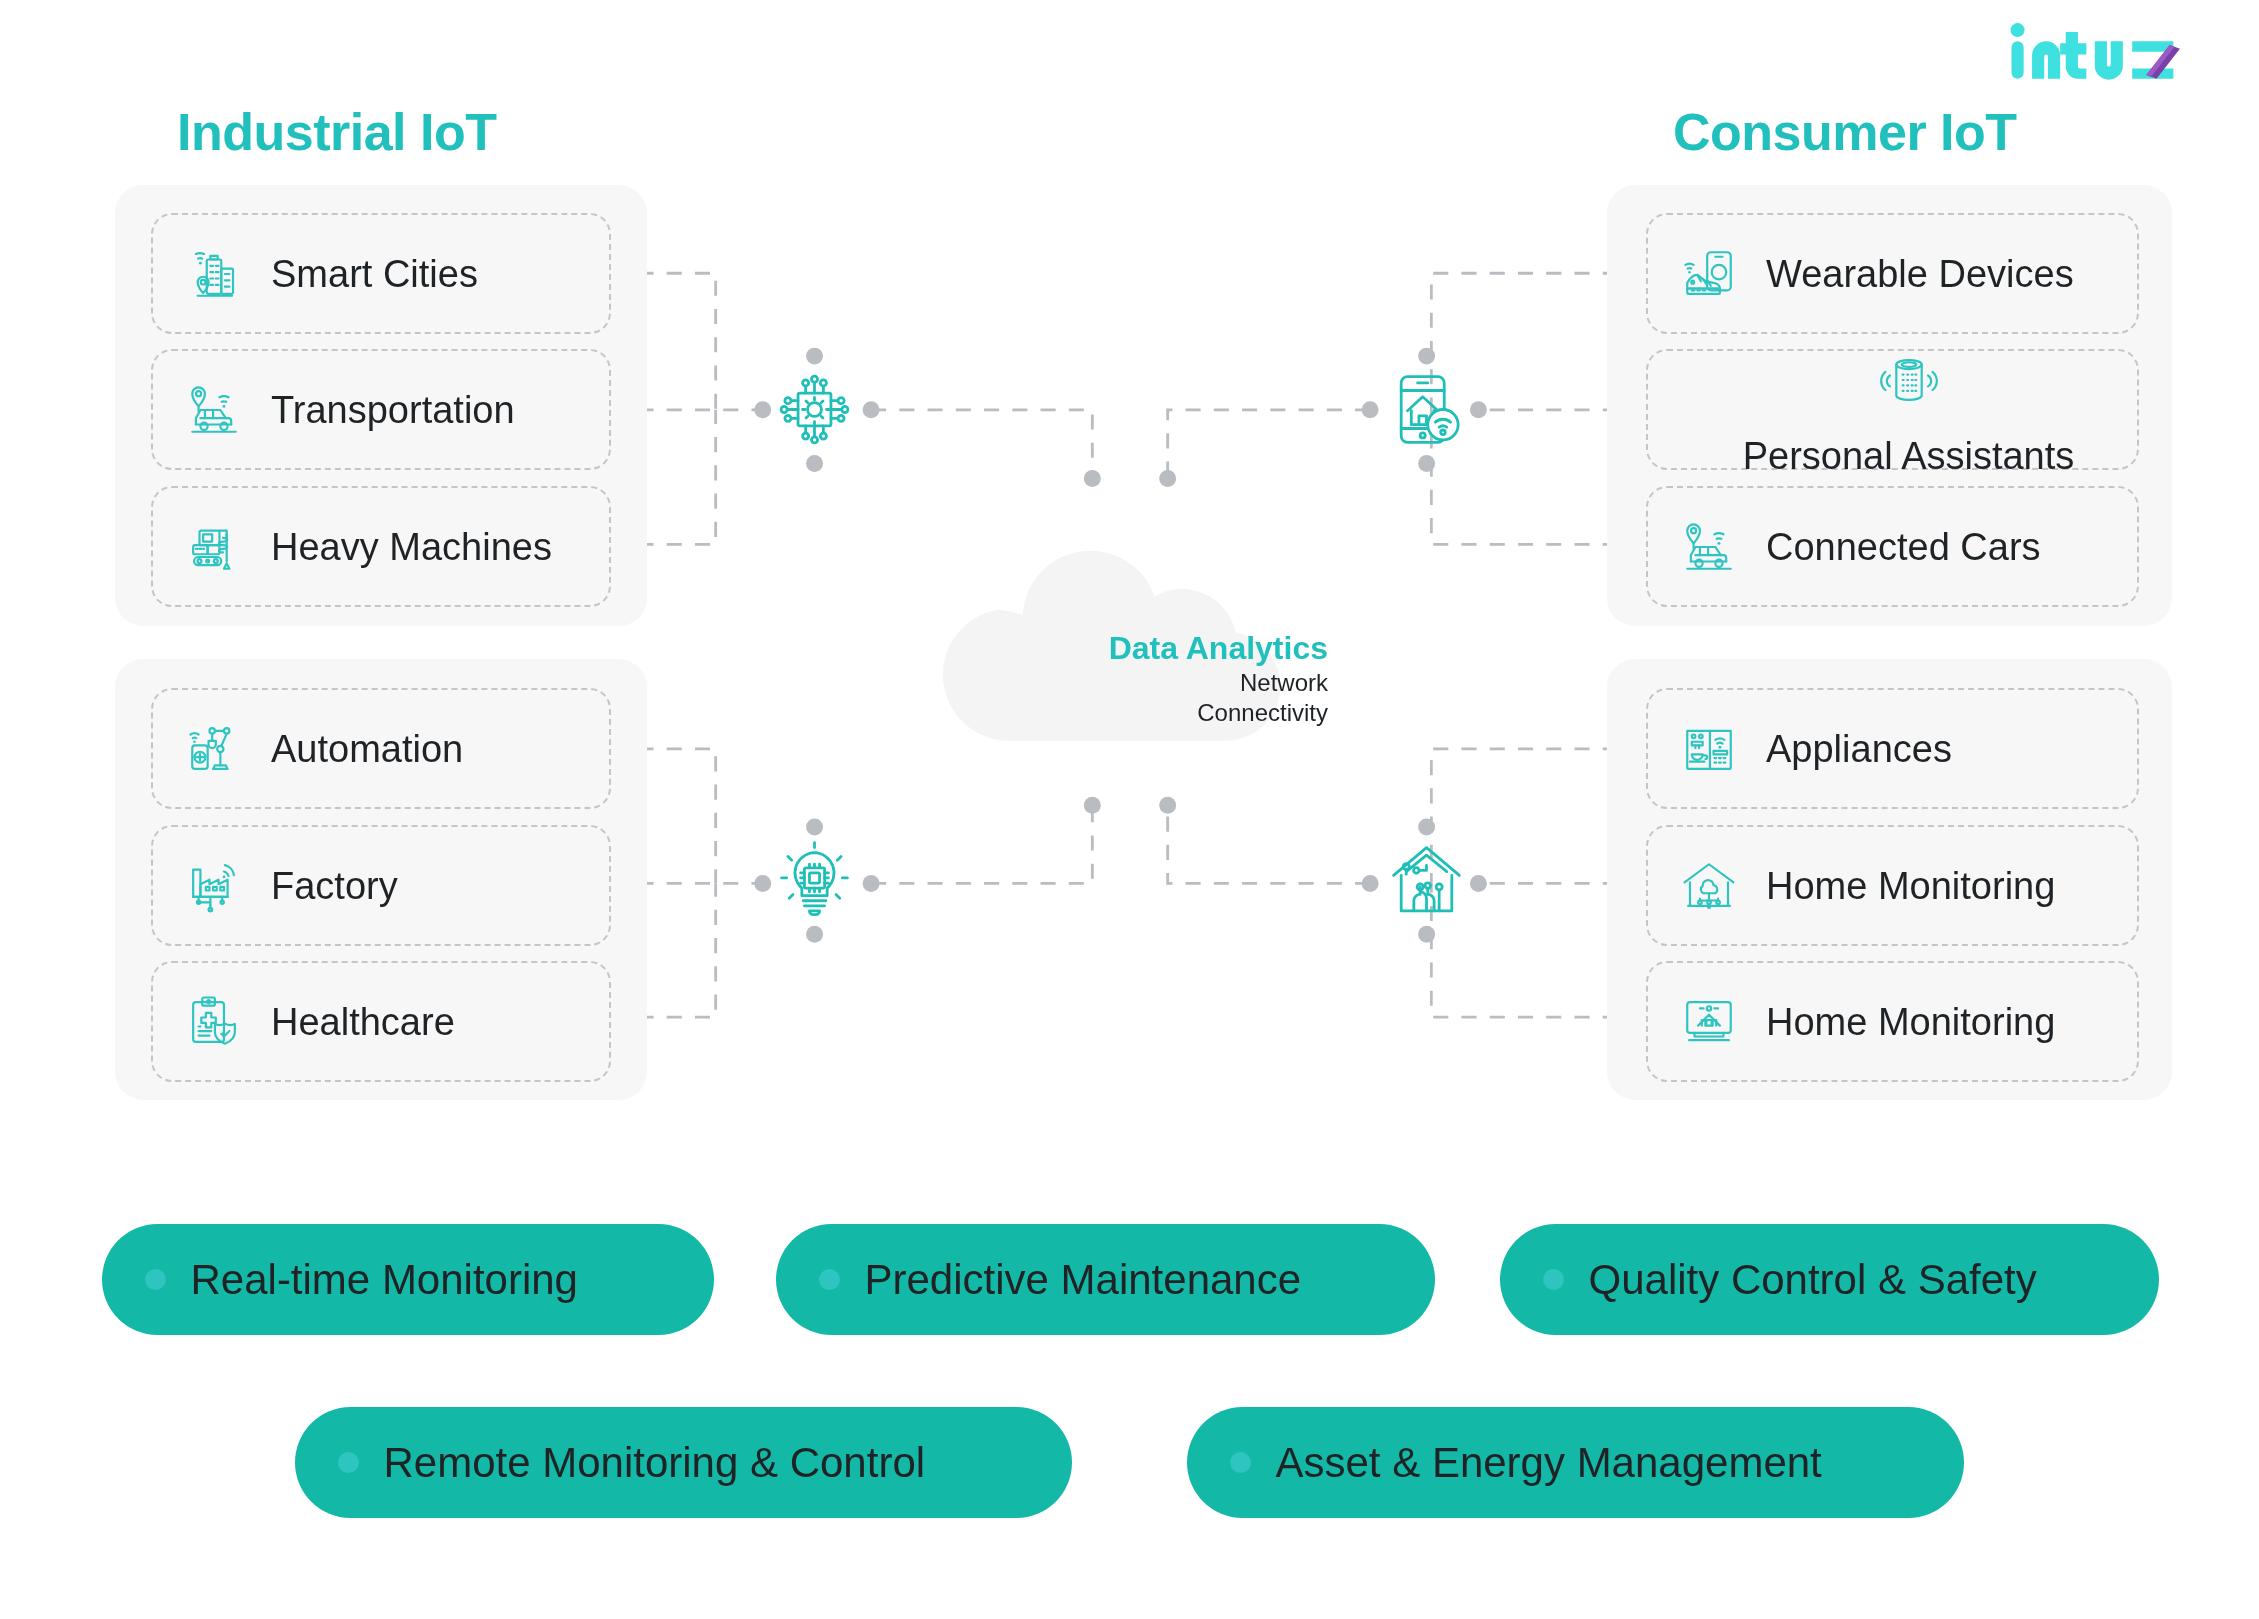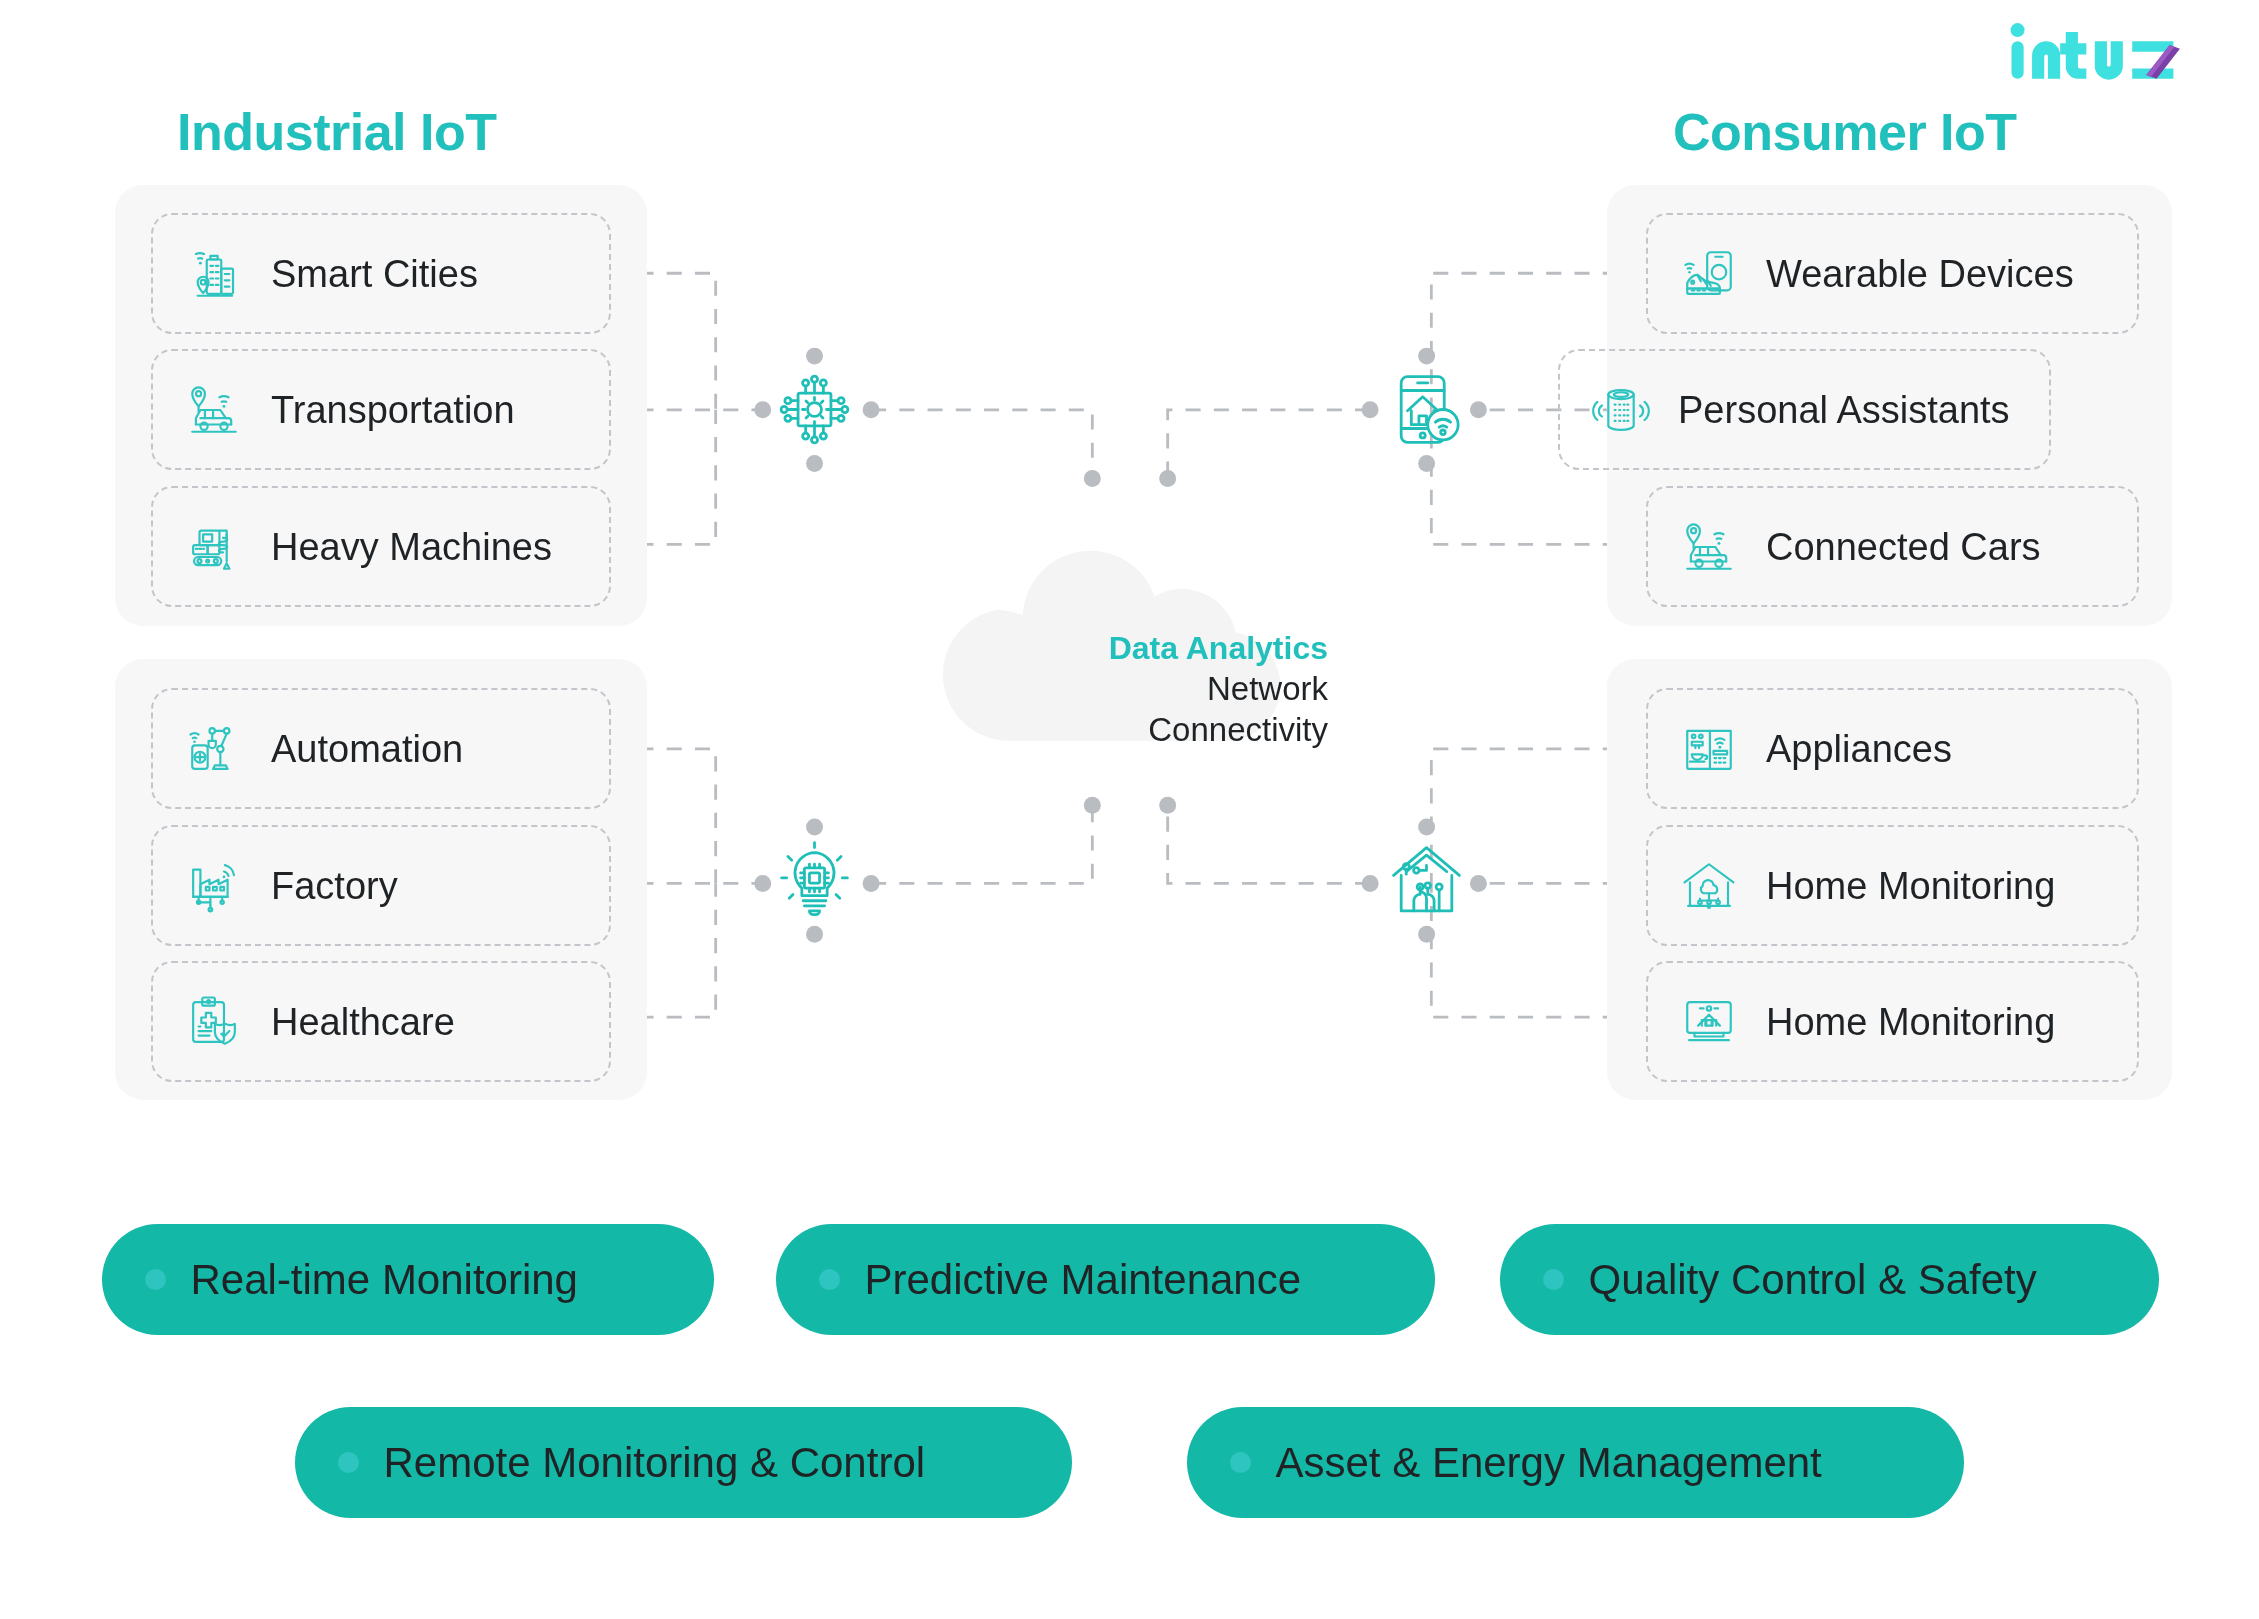--- a/index.html
+++ b/index.html
@@ -115,21 +115,21 @@
     line-height: 1.25;
   }
   #cloud-text .c1 {
     display: block;
     font-size: 32px;
     font-weight: bold;
     color: #21c0bc;
   }
   #cloud-text .c2, #cloud-text .c3 {
     display: block;
-    font-size: 33px;
+    font-size: 24px;
     color: #1f2326;
   }
 
   
   .hub {
     position: absolute;
     width: 81px;
     height: 81px;
   }
   #hub-ind-top    { left: 774px;  top: 369px; }
@@ -375,21 +375,21 @@
       <circle cx="10.5" cy="30" r="1.4" fill="#2ec4c0" stroke="none"></circle>
       <path d="M8 42c3-6 7-9 11-9 2 0 3 2 5 4 3 3 9 4 14 5 4 1 6 3 6 6H8z"></path>
       <path d="M19 33l4 7M25 37l4 6M31 40l3 5"></path>
       <path d="M8 48h36v5a1 1 0 0 1-1 1H9a1 1 0 0 1-1-1z"></path>
       <path d="M13 50h3M19 50h3M25 50h3"></path>
       <circle cx="14" cy="41" r="1.6"></circle>
     </svg>
     <span class="item-label">Wearable Devices</span>
   </div>
 
-  <div class="item" style="left:1558px; top:349px; width:493px; height:121px;">
+  <div class="item" style="left:1646px; top:349px; width:493px; height:121px;flex-direction:column;">
     <svg class="item-icon" viewBox="0 0 64 64" fill="none" stroke="#2ec4c0" stroke-width="2.4" stroke-linecap="round" stroke-linejoin="round">
       <ellipse cx="32" cy="15" rx="14" ry="5"></ellipse>
       <ellipse cx="32" cy="15" rx="8" ry="2.6"></ellipse>
       <path d="M18 15v34a14 5 0 0 0 28 0V15"></path>
       <path d="M25 26h1M30 26h1M35 26h1M39 26h1"></path>
       <path d="M25 32h1M30 32h1M35 32h1M39 32h1"></path>
       <path d="M25 38h1M30 38h1M35 38h1M39 38h1"></path>
       <path d="M25 44h1M30 44h1M35 44h1M39 44h1"></path>
       <path d="M11 27a7 7 0 0 0 0 12"></path>
         <path d="M6 23a13 13 0 0 0 0 20"></path>

